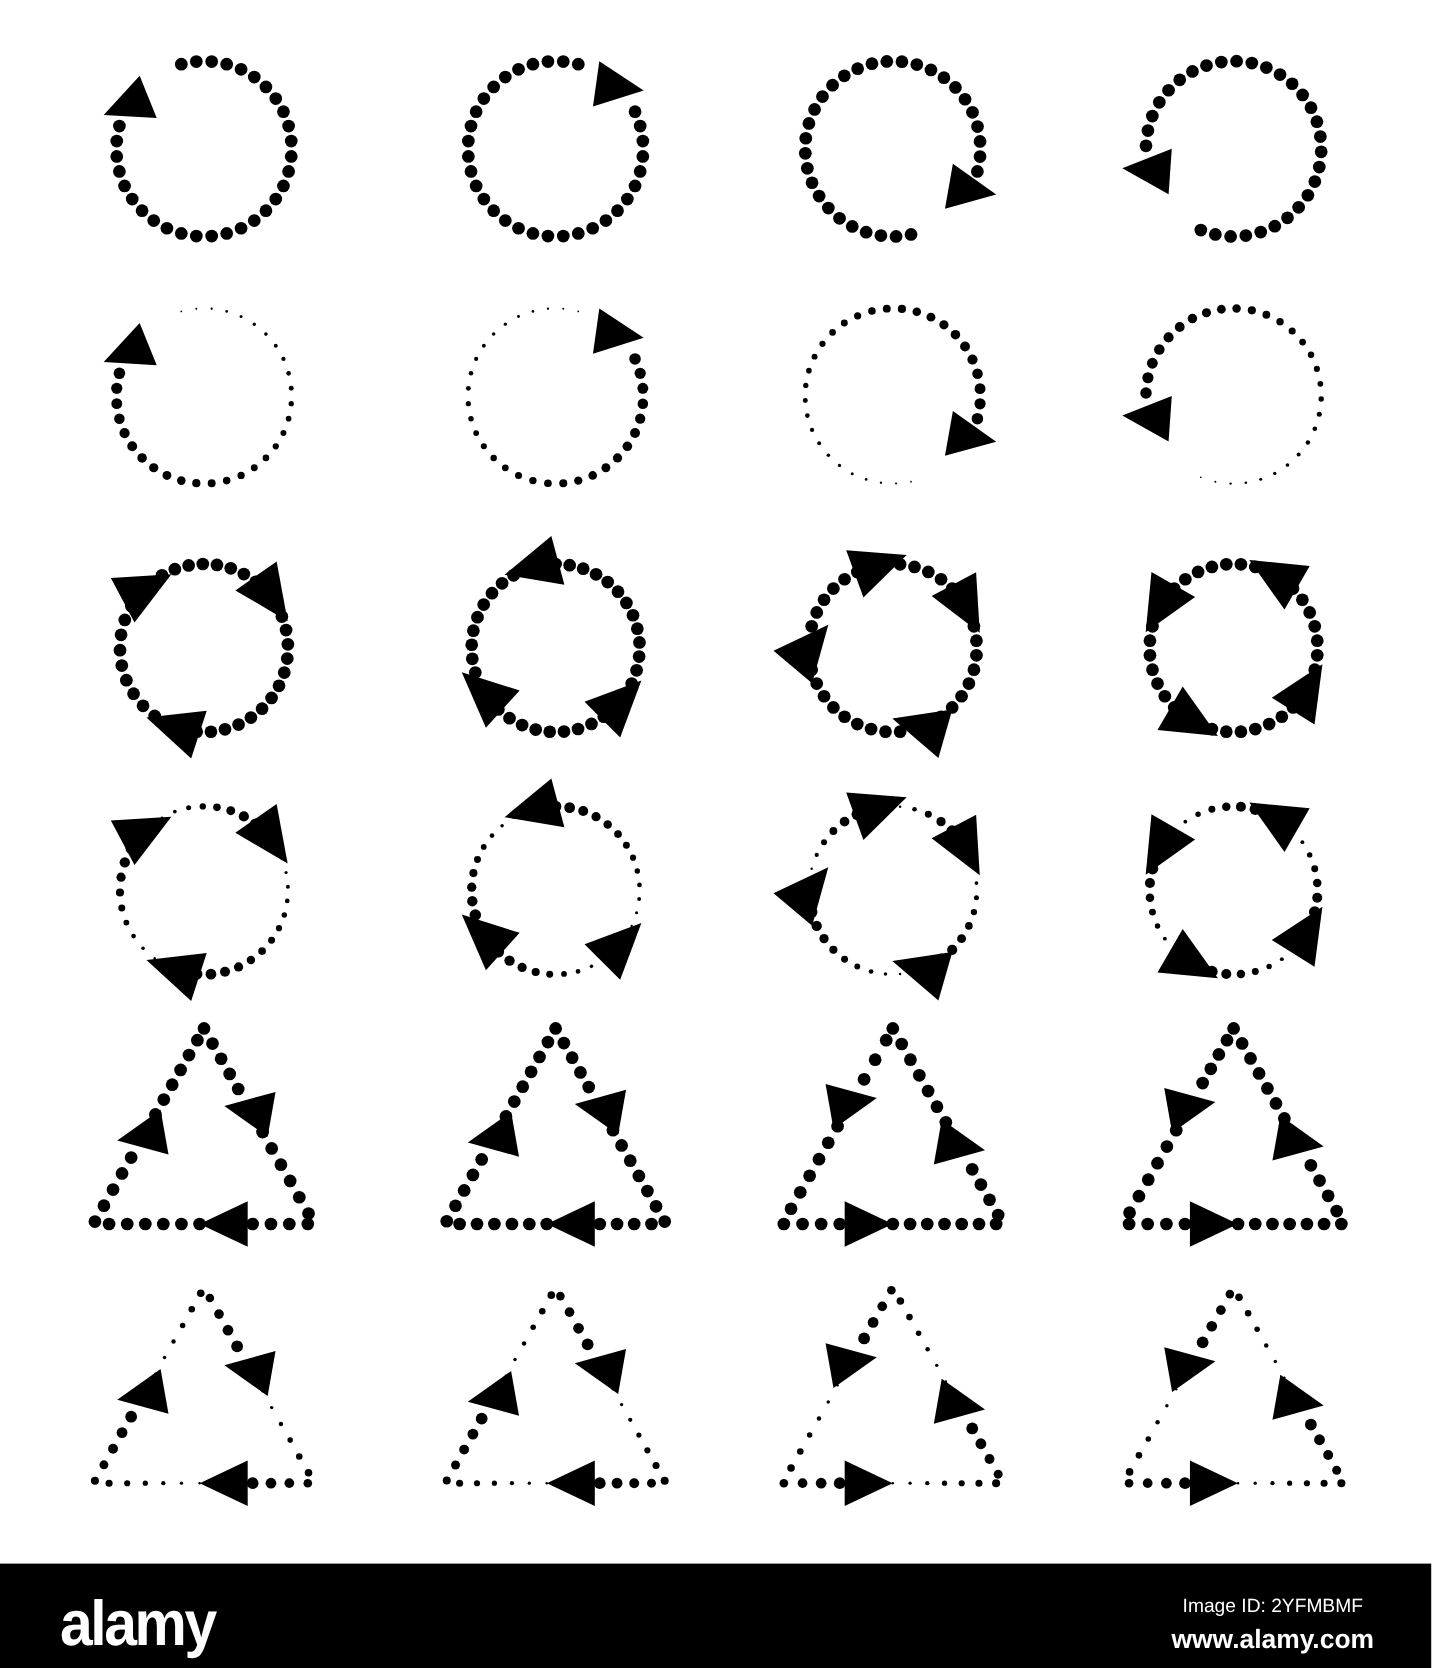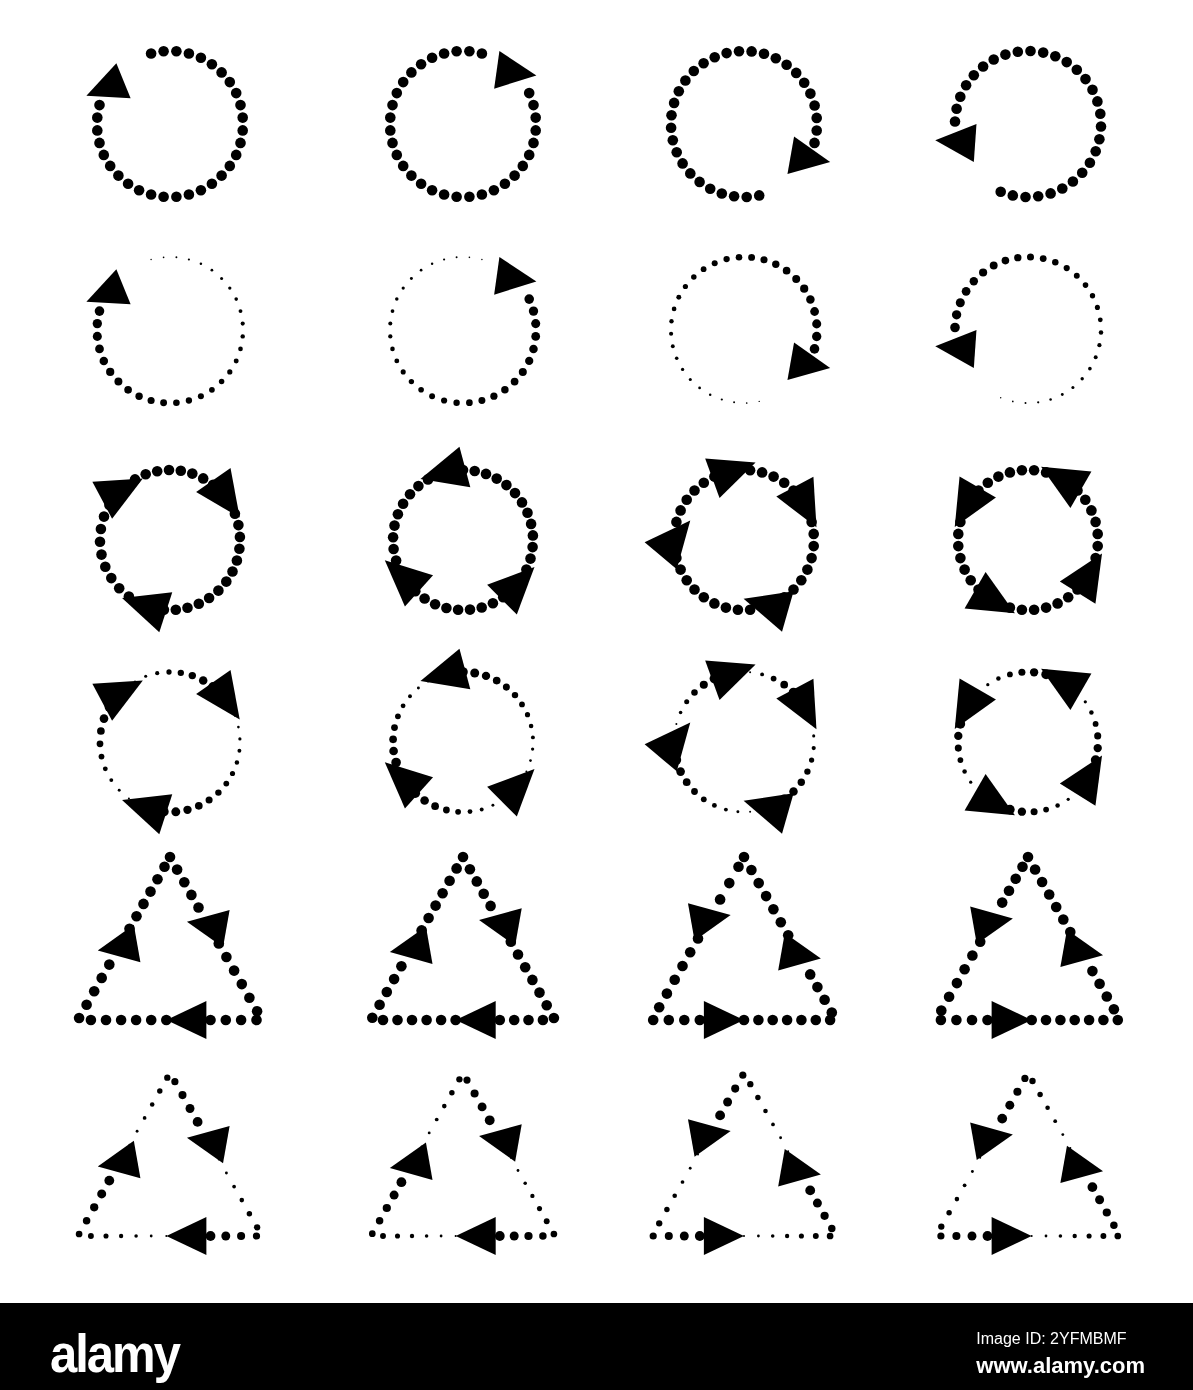--- a/index.html
+++ b/index.html
@@ -4,21 +4,21 @@
 <style>
   html,body{margin:0;padding:0;background:#ffffff;}
   .page{position:relative;width:1193px;height:1390px;background:#ffffff;overflow:hidden;
         font-family:"Liberation Sans",sans-serif;}
   .icon{position:absolute;}
   .footer{position:absolute;left:0;top:1303px;width:1193px;height:87px;background:#000000;
           display:flex;align-items:center;justify-content:space-between;
           padding:16px 48px 0 50px;box-sizing:border-box;}
   .logo{color:#ffffff;font-weight:bold;font-size:49px;letter-spacing:-2px;line-height:1;
         font-family:"Liberation Sans",sans-serif;transform:scaleY(1.08);}
-  .meta{text-align:left;color:#ffffff;}
+  .meta{text-align:center;color:#ffffff;}
   .meta .id{font-size:16px;font-weight:400;margin-bottom:5px;}
   .meta .url{font-size:22px;font-weight:bold;}
 </style>
 </head>
 <body>
 
 <div class="page">
   <div id="icon-layer">
       <svg class="icon" width="280" height="240" viewBox="-140 -120 280 240" style="left: 30px; top: 4px;">
         <circle cx="-18.9" cy="-70.5" r="5.30" fill="#000000"></circle>

